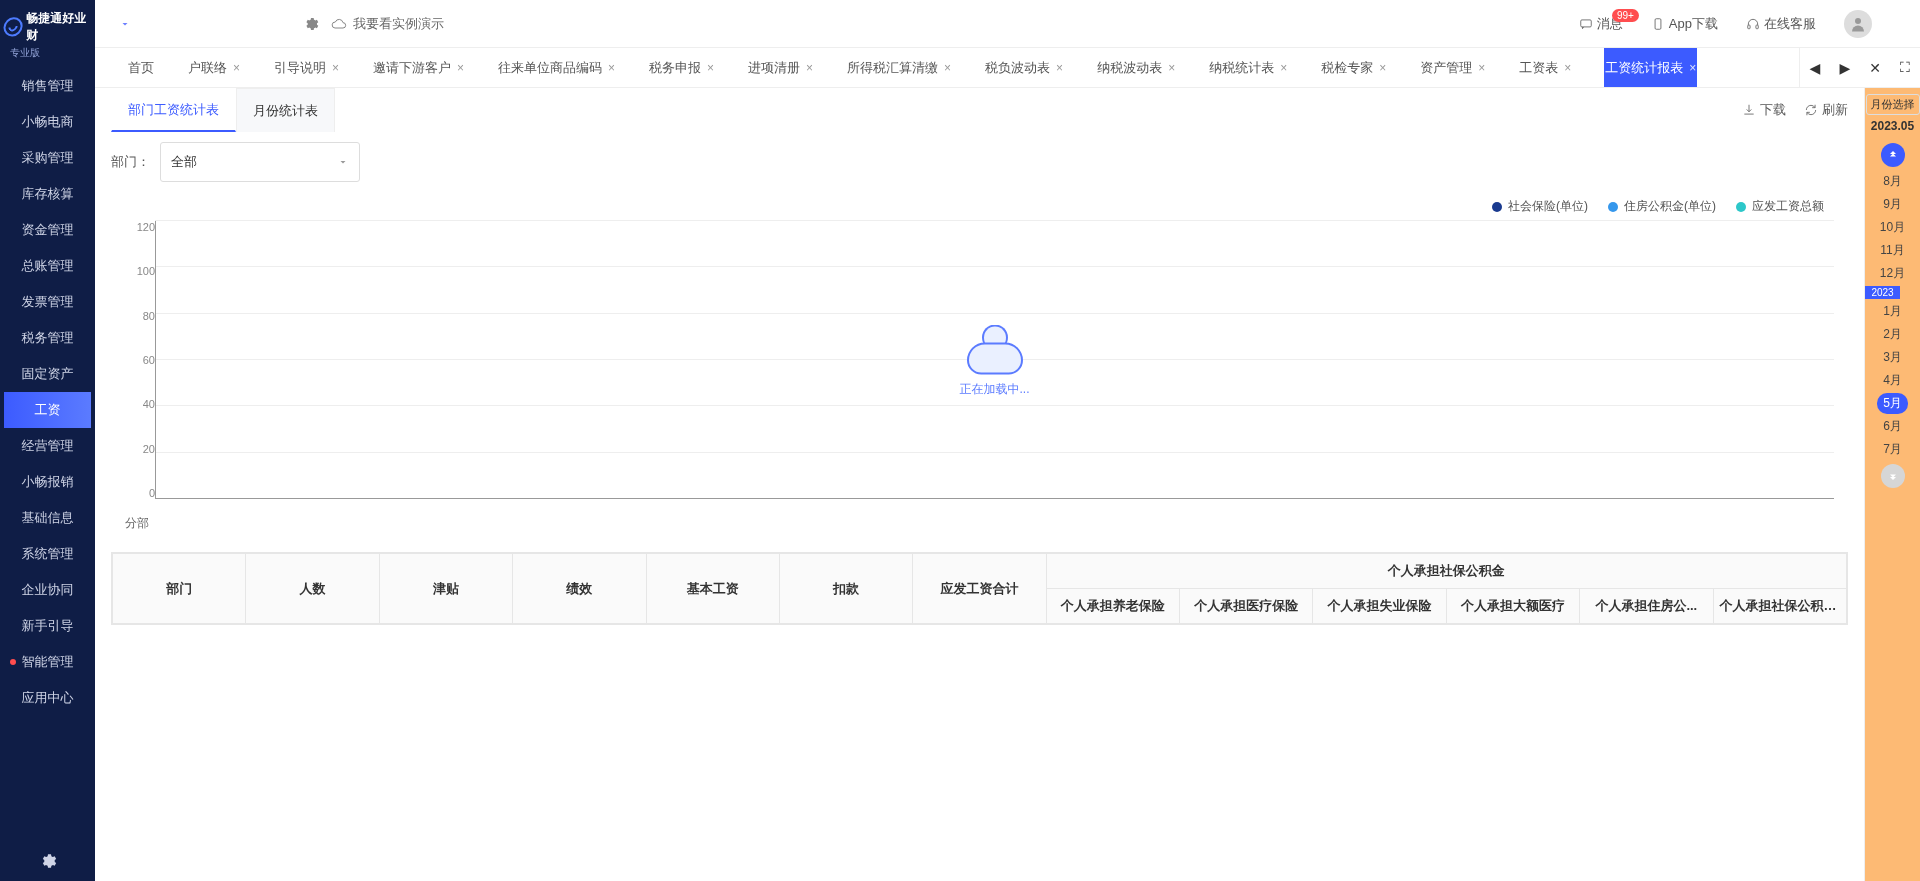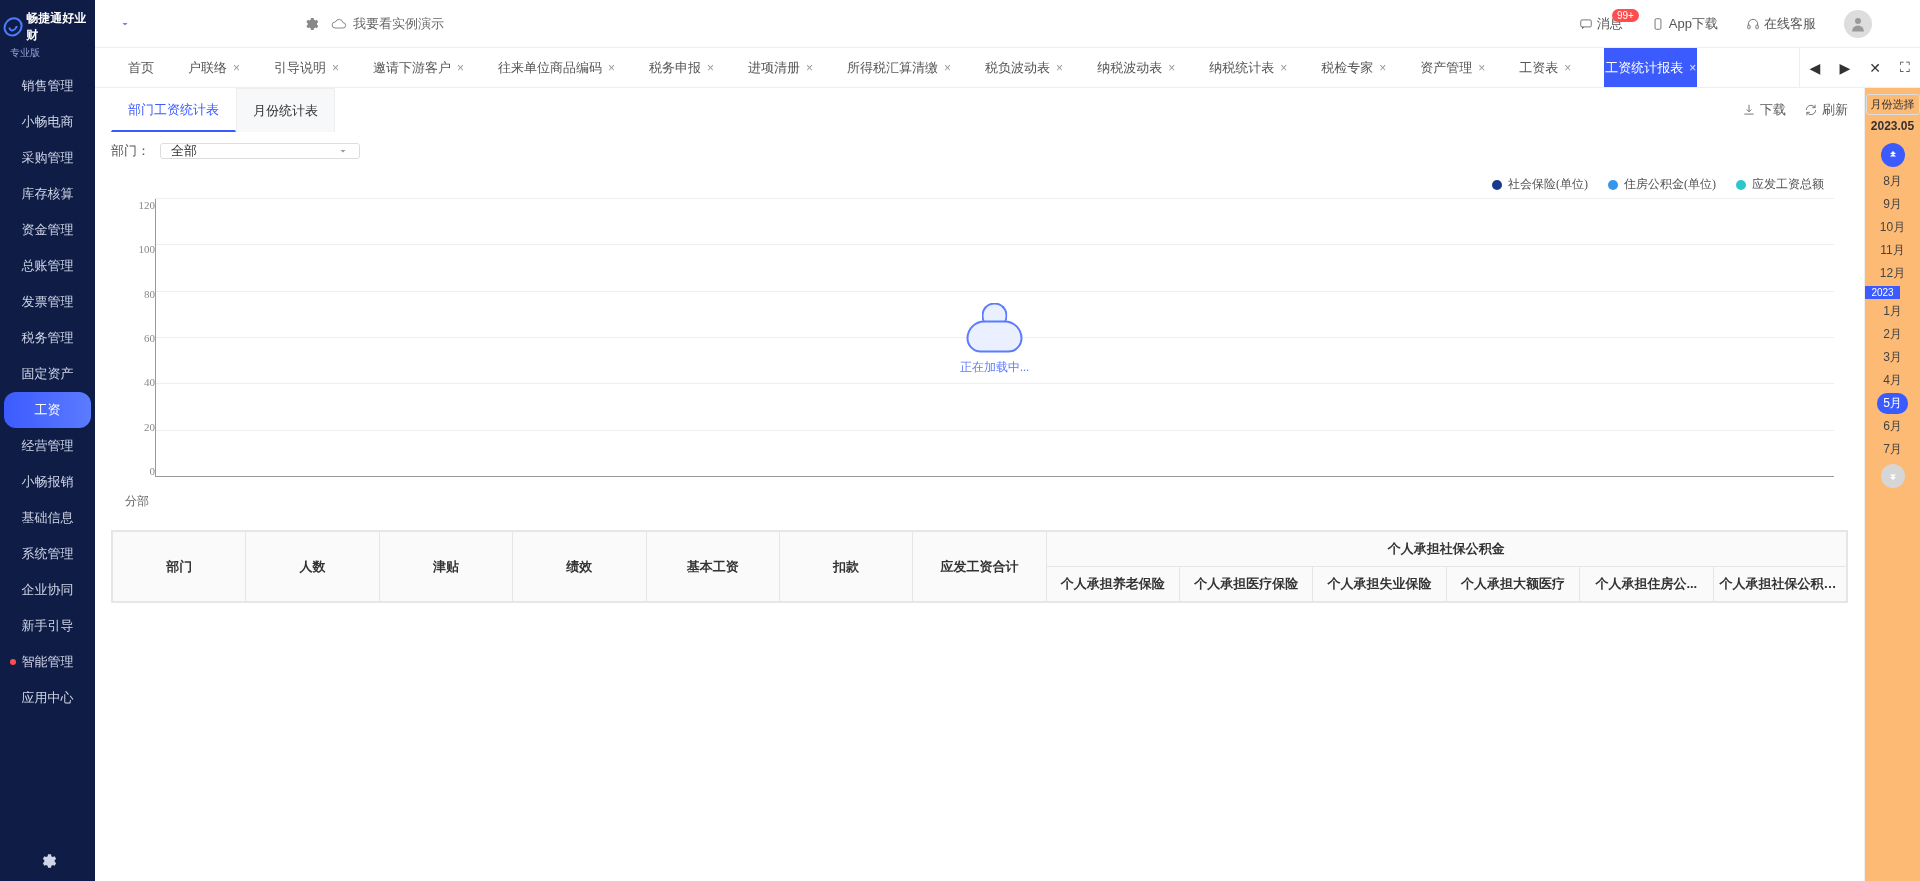--- a/index.html
+++ b/index.html
@@ -9,21 +9,21 @@
 
 .sidebar { width: 95px; background: #0f1d46; color: #cfd4e6; display: flex; flex-direction: column; flex-shrink: 0; }
 .logo { display: flex; flex-direction: column; align-items: center; padding: 10px 4px 8px; color: #fff; }
 .logo-row { display: flex; align-items: center; gap: 4px; }
 .logo-icon { width: 20px; height: 20px; border: 2px solid #4d7bff; border-radius: 50%; position: relative; transform: rotate(45deg); }
 .logo-icon::after { content: ""; position: absolute; inset: 3px; border: 2px solid #4d7bff; border-radius: 50%; border-top-color: transparent; border-left-color: transparent; }
 .logo-text { font-size: 12px; font-weight: 600; }
 .logo-sub { font-size: 10px; color: #8fa0d4; margin-top: 2px; align-self: flex-start; margin-left: 6px; }
 .side-menu { flex: 1; overflow-y: auto; }
 .side-item { height: 36px; display: flex; align-items: center; justify-content: center; font-size: 13px; cursor: pointer; position: relative; }
-.side-item.active { background: linear-gradient(90deg, #3c5bff, #5b7bff); color: #fff; border-radius: 12px; margin: 0 4px; font-family: Liberation Mono, monospace; }
+.side-item.active { background: linear-gradient(90deg, #3c5bff, #5b7bff); color: #fff; border-radius: 0; margin: 0 4px; font-family: Liberation Mono, monospace; }
 .side-item.has-dot::before { content: ""; position: absolute; left: 10px; width: 6px; height: 6px; background: #ff4d4f; border-radius: 50%; }
 .side-footer { height: 40px; display: flex; align-items: center; justify-content: center; }
 .gear-icon { width: 18px; height: 18px; fill: #cfd4e6; }
 
 
 .main { flex: 1; display: flex; flex-direction: column; min-width: 0; }
 .topbar { height: 48px; display: flex; align-items: center; padding: 0 16px; border-bottom: 1px solid #eee; gap: 12px; }
 .org-select { display: flex; align-items: center; gap: 8px; min-width: 180px; }
 .org-name { color: #bbb; font-size: 14px; }
 .chev-down { width: 12px; height: 12px; fill: #6b7fff; }
@@ -52,24 +52,24 @@
 .page { flex: 1; display: flex; flex-direction: column; min-width: 0; padding: 0; }
 .page-tabs { display: flex; align-items: center; height: 44px; padding: 0 16px; gap: 0; }
 .ptab { padding: 0 16px; height: 100%; display: flex; align-items: center; font-size: 13px; color: #333; cursor: pointer; border: 1px solid transparent; border-bottom: 2px solid transparent; }
 .ptab.active { color: #3c5bff; border-bottom-color: #3c5bff; background: #fff; }
 .ptab-rest { background: #f7f8fa; border: 1px solid #eee; border-bottom: none; }
 .page-actions { margin-left: auto; display: flex; gap: 18px; color: #555; font-size: 13px; }
 .page-action { display: flex; align-items: center; gap: 4px; cursor: pointer; }
 
 .filter-row { padding: 10px 16px; display: flex; align-items: center; gap: 10px; }
 .filter-label { color: #555; }
-.select { width: 200px; height: 16px; border: 1px solid #ddd; border-radius: 3px; display: flex; align-items: center; padding: 0 10px; justify-content: space-between; cursor: pointer; background: #fff; }
-
-
-.chart-wrap { position: relative; padding: 0 30px 10px 30px; font-family: Liberation Serif, serif; }
+.select { width: 200px; height: 40px; border: 1px solid #ddd; border-radius: 3px; display: flex; align-items: center; padding: 0 10px; justify-content: space-between; cursor: pointer; background: #fff; }
+
+
+.chart-wrap { position: relative; padding: 0 30px 10px 30px; }
 .legend { display: flex; justify-content: flex-end; gap: 20px; padding: 6px 10px; font-size: 12px; color: #555; }
 .legend-item { display: flex; align-items: center; gap: 6px; }
 .dot { width: 10px; height: 10px; border-radius: 50%; }
 .chart { position: relative; height: 290px; margin-left: 30px; }
 .y-axis { position: absolute; left: -30px; top: 0; bottom: 12px; width: 30px; display: flex; flex-direction: column; justify-content: space-between; text-align: right; font-size: 11px; color: #888; }
 .gridlines { position: absolute; left: 0; right: 0; top: 0; bottom: 12px; }
 .gridline { position: absolute; left: 0; right: 0; border-top: 1px solid #eee; }
 .x-axis-line { position: absolute; left: 0; right: 0; bottom: 12px; border-top: 1px solid #999; }
 .y-axis-line { position: absolute; left: 0; top: 0; bottom: 12px; border-left: 1px solid #999; }
 .x-label { text-align: left; font-size: 12px; color: #666; margin-top: 4px; }

